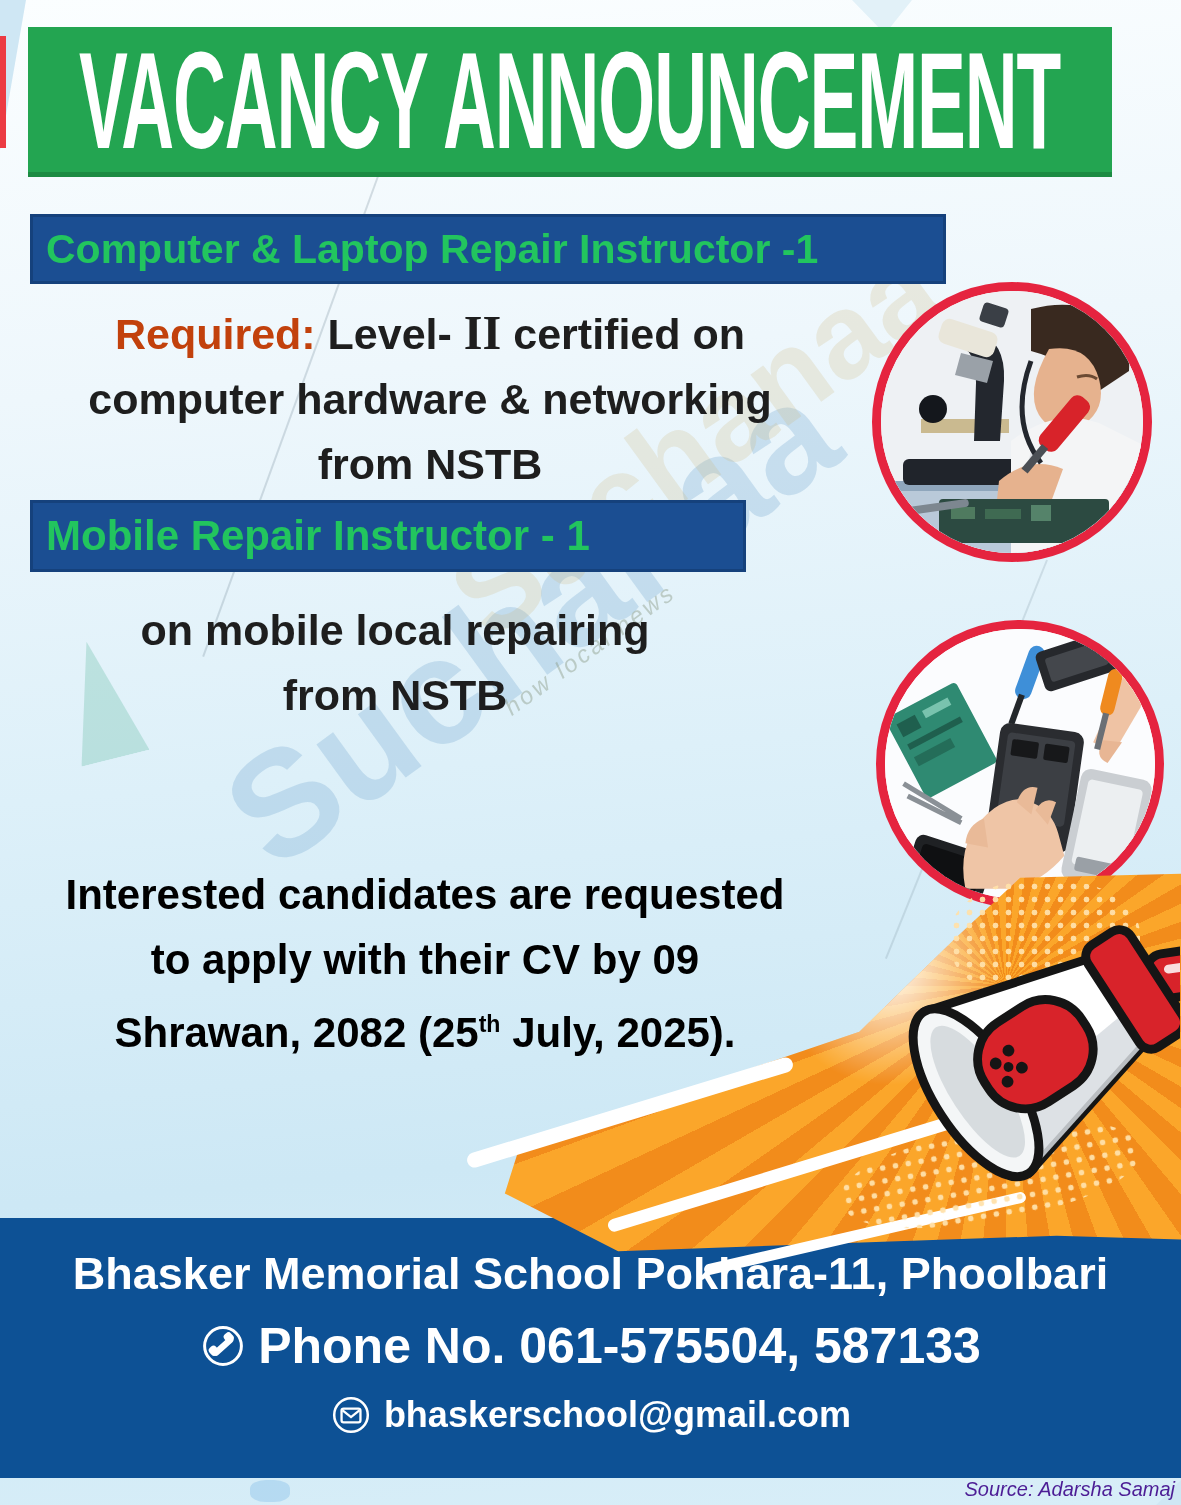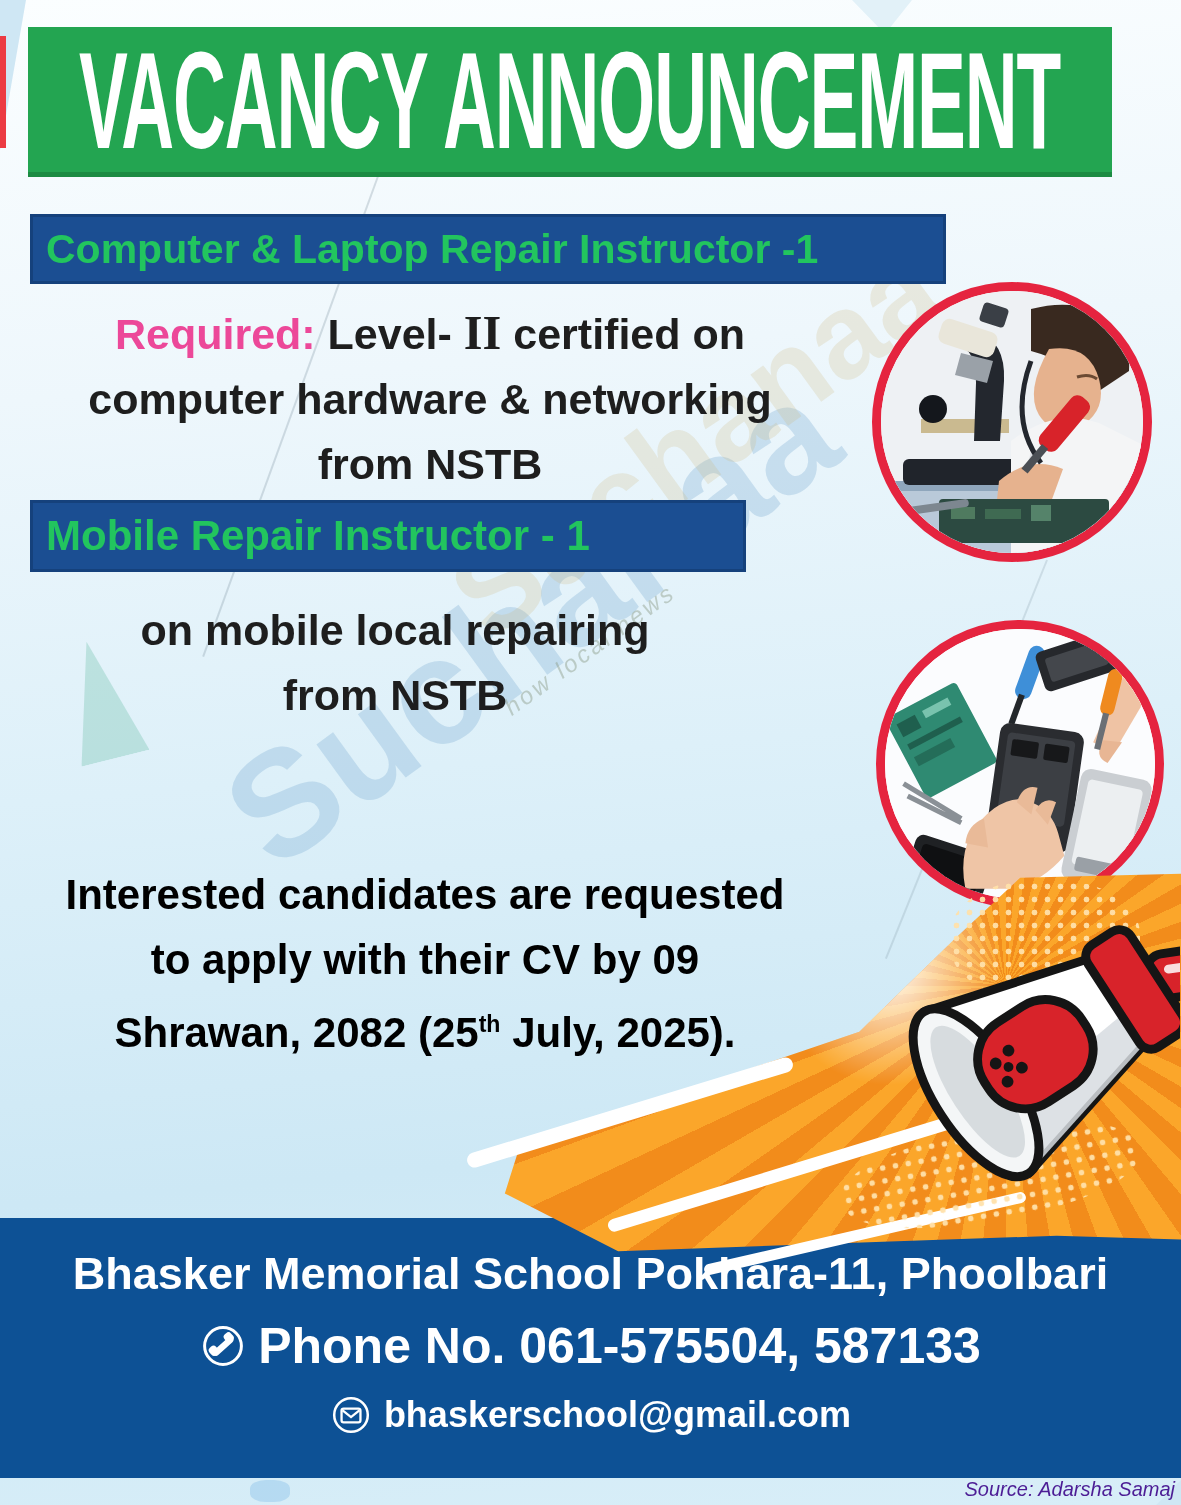--- a/index.html
+++ b/index.html
@@ -30,21 +30,21 @@
     white-space:nowrap;transform:scaleX(.53);transform-origin:center;}
   
   .job-banner{position:absolute;background:#1b4e92;box-shadow:inset 0 0 0 3px rgba(8,34,70,.28);
     color:#22c55e;font-weight:bold;display:flex;align-items:center;padding-left:16px;white-space:nowrap;z-index:3;}
   #banner1{left:30px;top:214px;width:900px;height:70px;font-size:41px;}
   #banner2{left:30px;top:500px;width:700px;height:72px;font-size:42px;align-items:center;}
   
   .req-block{position:absolute;text-align:center;font-weight:bold;color:#1e1e1e;white-space:nowrap;z-index:3;}
   #req1{left:30px;top:300px;width:800px;font-size:43px;line-height:65px;}
   #req2{left:20px;top:598px;width:750px;font-size:43px;line-height:65px;}
-  .req-label{color:#ec4899;}
+  .req-label{color:#c2410c;}
   .roman{font-family:Liberation Serif, serif;font-size:1.12em;}
   
   .apply-block{position:absolute;left:10px;top:862px;width:830px;text-align:center;font-weight:bold;
     color:#000000;font-size:42px;line-height:65px;white-space:nowrap;z-index:3;}
   sup{font-size:.55em;}
   
   .photo-circle{position:absolute;border:9px solid #e5243f;border-radius:50%;overflow:hidden;background:#fff;z-index:3;}
   #photo1{left:872px;top:282px;width:262px;height:262px;}
   #photo2{left:876px;top:620px;width:270px;height:270px;}
   .photo-circle svg{width:100%;height:100%;display:block;}

